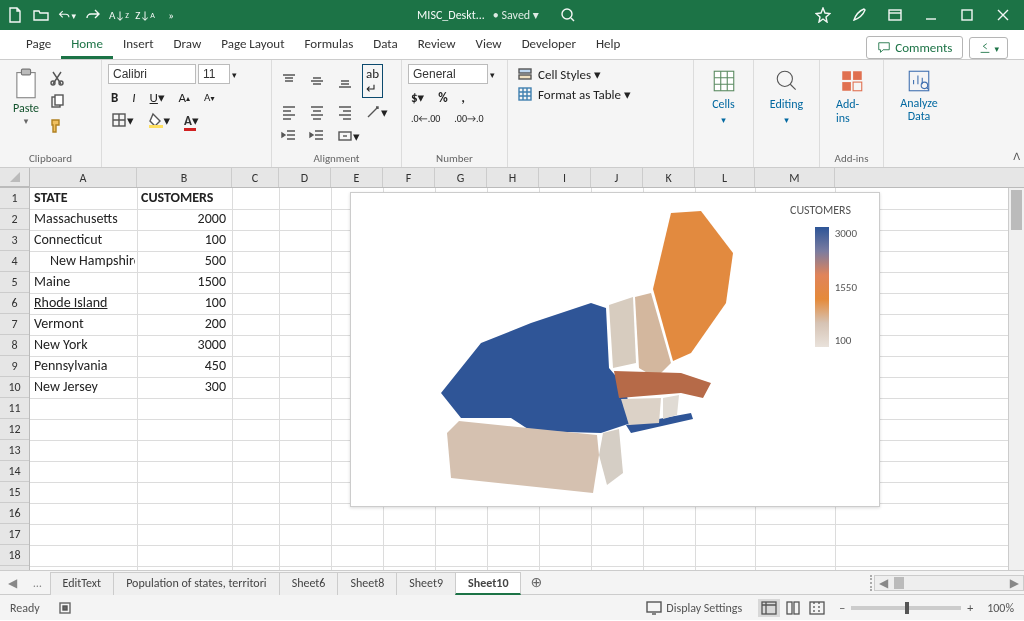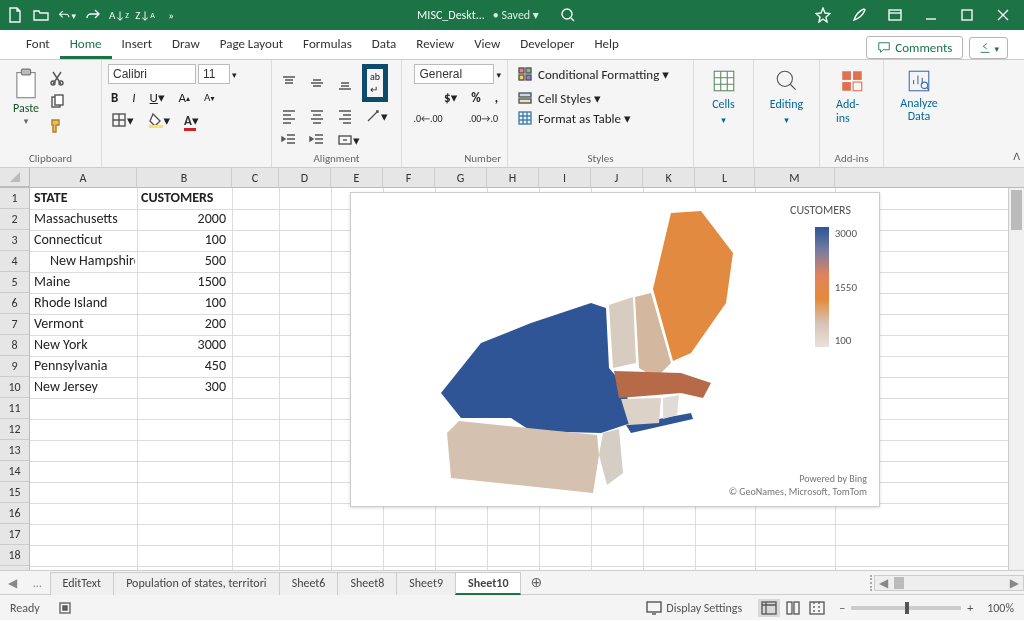--- a/index.html
+++ b/index.html
@@ -154,21 +154,21 @@
       </div>
     <div class="ticon">
         <svg viewBox="0 0 16 16">
           <path d="M3 3l10 10M13 3L3 13"></path>
         </svg>
       </div>
   </div>
 </div>
 
 <div class="tabs" id="ribbon-tabs">
-    <div class="tab">Font</div>
+    <div class="tab">Page</div>
     <div class="tab active">Home</div>
     <div class="tab">Insert</div>
     <div class="tab">Draw</div>
     <div class="tab">Page Layout</div>
     <div class="tab">Formulas</div>
     <div class="tab">Data</div>
     <div class="tab">Review</div>
     <div class="tab">View</div>
     <div class="tab">Developer</div>
     <div class="tab">Help</div>
@@ -262,21 +262,21 @@
       <div class="ibox">
           <svg viewBox="0 0 16 16">
             <path d="M4 5h8M2 8h12M4 11h8"></path>
           </svg>
         </div>
       <div class="ibox">
           <svg viewBox="0 0 16 16">
             <path d="M4 8h8M4 11h8M2 14h12"></path>
           </svg>
         </div>
-      <div class="ibox" style="border:5px solid #0c4a6e;padding:1px 3px;font-size:10px;">ab<br>↵</div>
+      <div class="ibox" style="border:1px solid #0c4a6e;padding:1px 3px;font-size:13px;">ab<br>↵</div>
     </div>
     <div class="rg-row" style="gap:6px;margin-bottom:4px;">
       <div class="ibox">
           <svg viewBox="0 0 16 16">
             <path d="M2 3h12M2 7h8M2 11h12M2 15h8"></path>
           </svg>
         </div>
       <div class="ibox">
           <svg viewBox="0 0 16 16">
             <path d="M2 3h12M4 7h8M2 11h12M4 15h8"></path>
@@ -303,72 +303,60 @@
           </svg>
         </div>
       <div class="ibox"><svg viewBox="0 0 16 16">
             <rect x="2" y="4" width="12" height="8"></rect>
             <path d="M6 8h4"></path>
           </svg>▾</div>
     </div>
     <div class="label">Alignment</div>
   </div>
 
-  <div class="rgroup" style="width:106px;align-items:flex-end;">
+  <div class="rgroup" style="width:106px;">
     <div class="fontbox">
         <input style="width: 80px;" value="General">
         <span style="font-size:9px;">▾</span>
       </div>
     <div class="rg-row" style="gap:8px;margin-bottom:3px;">
       <div class="ibox"><b>$</b>▾</div>
       <div class="ibox">
           <b>%</b>
         </div>
       <div class="ibox">
           <b>,</b>
         </div>
     </div>
-    <div class="rg-row" style="gap:20px;">
+    <div class="rg-row" style="gap:8px;">
       <div class="ibox" style="font-size:10px;">.0←.00</div>
       <div class="ibox" style="font-size:10px;">.00→.0</div>
     </div>
     <div class="label">Number</div>
   </div>
 
   <div class="rgroup" style="width:186px;">
+    <div class="rg-row">
+        <div class="ibox">
+          <svg viewBox="0 0 16 16">
+            <rect x="2" y="3" width="12" height="4" fill="#c0d8f0"></rect>
+            <rect x="2" y="9" width="12" height="4" fill="#f0e0c0"></rect>
+          </svg>
+          <span style="margin-left:5px;">Cell Styles ▾</span>
+        </div>
+      </div>
     <div class="rg-row" style="margin-bottom:4px;">
         <div class="ibox">
           <svg viewBox="0 0 16 16">
-            <rect x="2" y="2" width="5" height="5" fill="#f08080"></rect>
-            <rect x="9" y="2" width="5" height="5" fill="#80c080"></rect>
-            <rect x="2" y="9" width="5" height="5" fill="#f0d060"></rect>
-            <rect x="9" y="9" width="5" height="5" fill="#8080e0"></rect>
-          </svg>
-          <span style="margin-left:5px;">Conditional Formatting ▾</span>
-        </div>
-      </div>
-    <div class="rg-row">
-        <div class="ibox">
-          <svg viewBox="0 0 16 16">
-            <rect x="2" y="3" width="12" height="4" fill="#c0d8f0"></rect>
-            <rect x="2" y="9" width="12" height="4" fill="#f0e0c0"></rect>
-          </svg>
-          <span style="margin-left:5px;">Cell Styles ▾</span>
-        </div>
-      </div>
-    <div class="rg-row" style="margin-bottom:4px;">
-        <div class="ibox">
-          <svg viewBox="0 0 16 16">
             <rect x="2" y="2" width="12" height="12" fill="none" stroke="#4080b0"></rect>
             <path d="M2 6h12M2 10h12M6 2v12M10 2v12" stroke="#4080b0"></path>
           </svg>
           <span style="margin-left:5px;">Format as Table ▾</span>
         </div>
       </div>
-    <div class="label">Styles</div>
   </div>
 
   <div class="rgroup" style="width:60px;">
     <div class="big-btn">
         <svg viewBox="0 0 24 24">
           <rect x="3" y="3" width="18" height="18" fill="#fff" stroke="#5a8a60"></rect>
           <path d="M3 9h18M3 15h18M9 3v18M15 3v18" stroke="#5a8a60"></path>
         </svg>
         <span>Cells</span>
         <span style="font-size:9px;">▾</span>
@@ -520,36 +508,32 @@
         </svg>
         <div class="legend-title">CUSTOMERS</div>
         <div class="scale">
           <div class="scalebar"></div>
           <div class="scalelabels">
             <span>3000</span>
             <span>1550</span>
             <span>100</span>
           </div>
         </div>
-        <div class="credits">
-          <div>Powered by Bing</div>
-          <div>© GeoNames, Microsoft, TomTom</div>
-        </div>
       </div>
     <div class="cell bold" style="left: 0px; top: 0px; width: 105px; height: 20px;">STATE</div>
         <div class="cell bold" style="left: 107px; top: 0px; width: 93px; height: 20px;">CUSTOMERS</div>
         <div class="cell " style="left: 0px; top: 21px; width: 105px; height: 20px;">Massachusetts</div>
         <div class="cell right" style="left: 107px; top: 21px; width: 93px; height: 20px;">2000</div>
         <div class="cell " style="left: 0px; top: 42px; width: 105px; height: 20px;">Connecticut</div>
         <div class="cell right" style="left: 107px; top: 42px; width: 93px; height: 20px;">100</div>
         <div class="cell " style="left: 0px; top: 63px; width: 105px; height: 28px; padding-left: 20px;">New Hampshire</div>
         <div class="cell right" style="left: 107px; top: 63px; width: 93px; height: 20px;">500</div>
         <div class="cell " style="left: 0px; top: 84px; width: 105px; height: 20px;">Maine</div>
         <div class="cell right" style="left: 107px; top: 84px; width: 93px; height: 20px;">1500</div>
-        <div class="cell " style="left: 0px; top: 105px; width: 105px; height: 20px;">Rhode Island</div>
+        <div class="cell " style="left: 0px; top: 105px; width: 105px; height: 20px; text-decoration: underline;">Rhode Island</div>
         <div class="cell right" style="left: 107px; top: 105px; width: 93px; height: 20px;">100</div>
         <div class="cell " style="left: 0px; top: 126px; width: 105px; height: 20px;">Vermont</div>
         <div class="cell right" style="left: 107px; top: 126px; width: 93px; height: 20px;">200</div>
         <div class="cell " style="left: 0px; top: 147px; width: 105px; height: 20px;">New York</div>
         <div class="cell right" style="left: 107px; top: 147px; width: 93px; height: 20px;">3000</div>
         <div class="cell " style="left: 0px; top: 168px; width: 105px; height: 20px;">Pennsylvania</div>
         <div class="cell right" style="left: 107px; top: 168px; width: 93px; height: 20px;">450</div>
         <div class="cell " style="left: 0px; top: 189px; width: 105px; height: 20px;">New Jersey</div>
         <div class="cell right" style="left: 107px; top: 189px; width: 93px; height: 20px;">300</div>
       </div>

